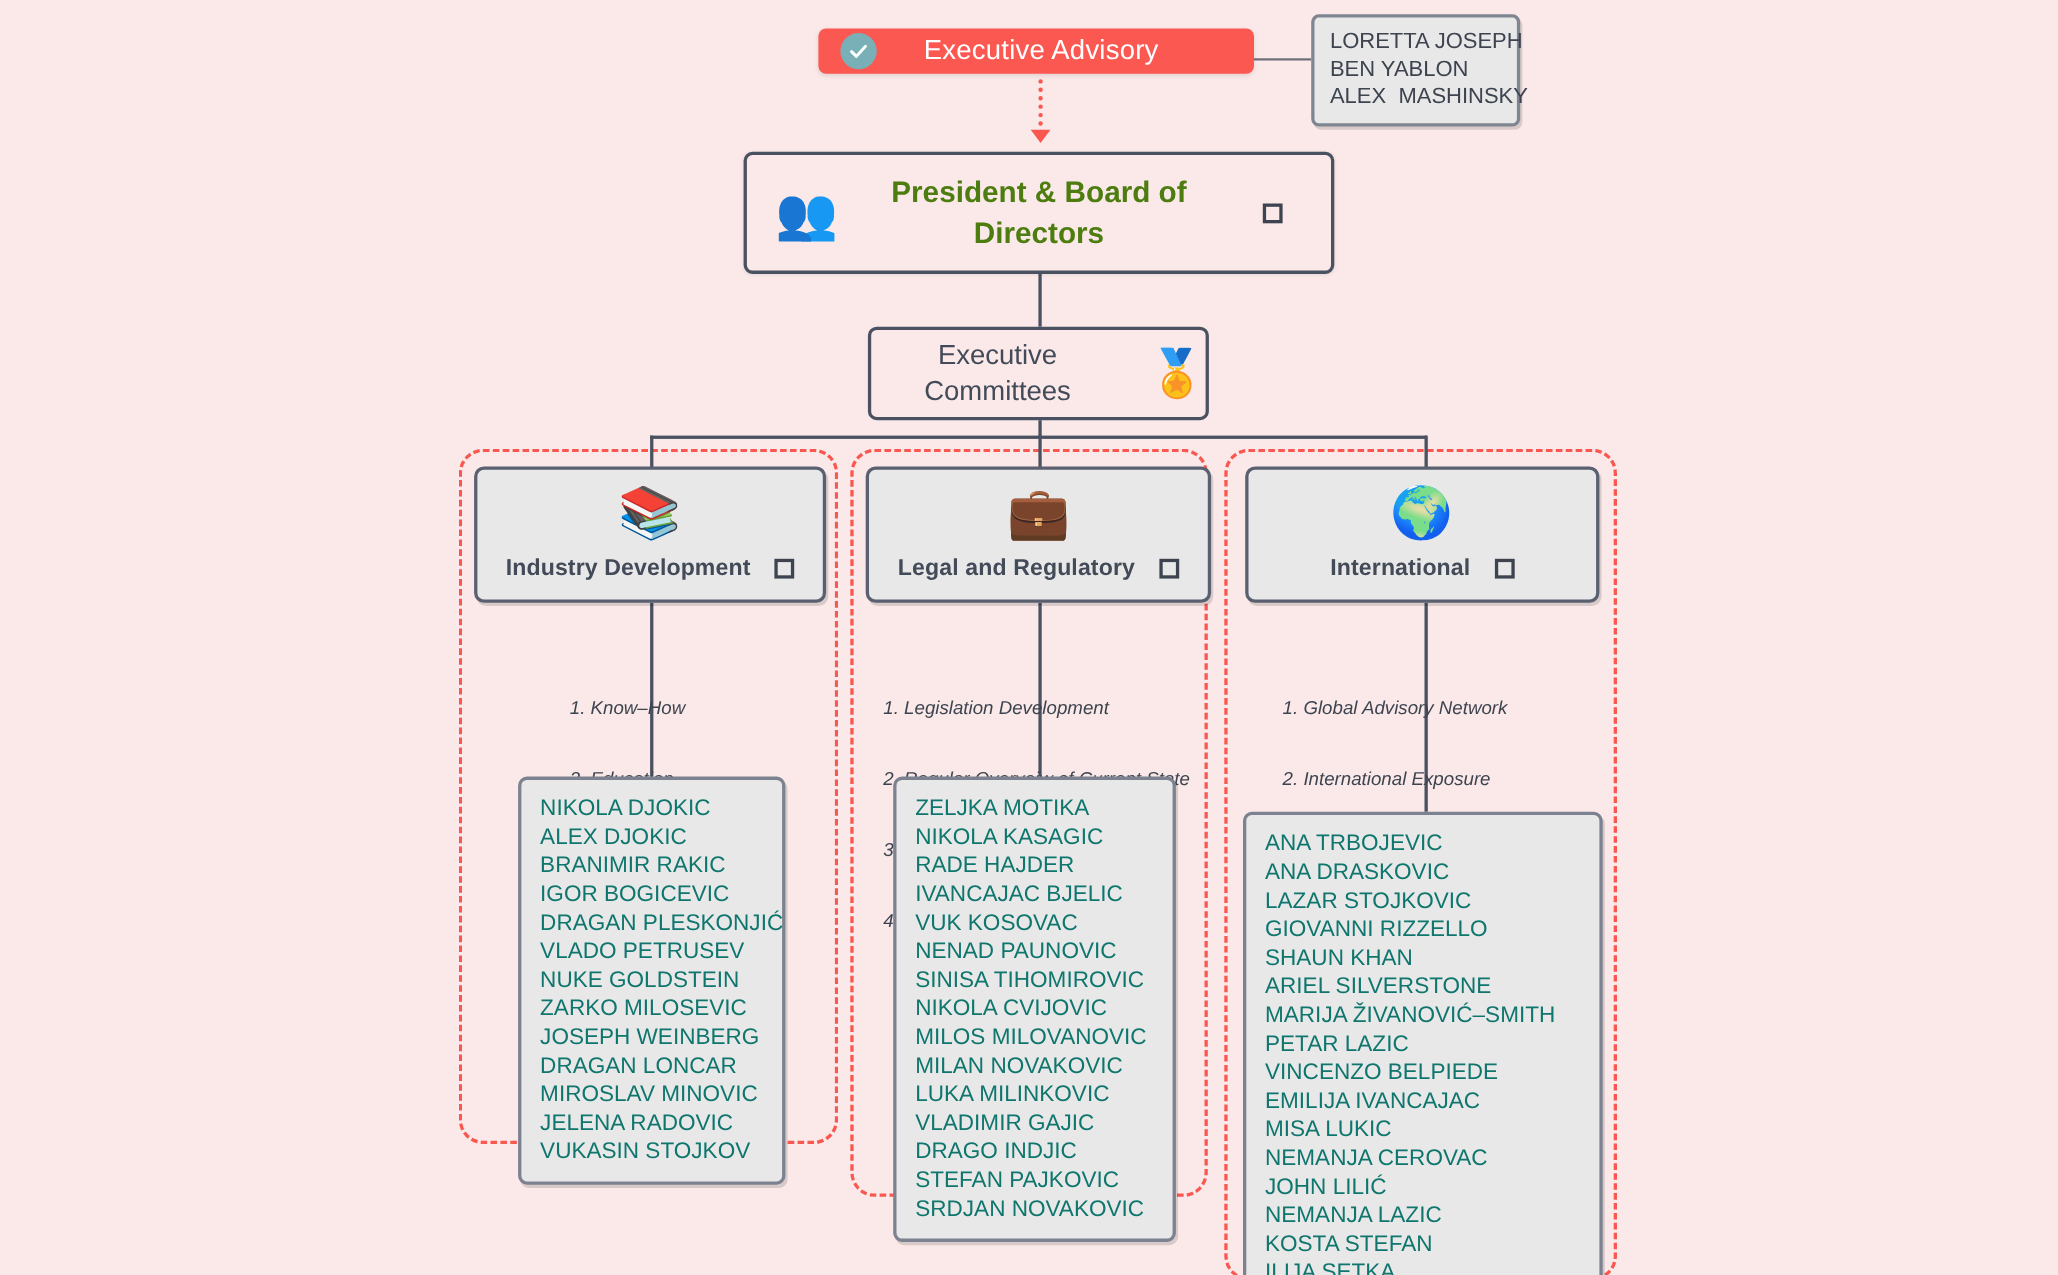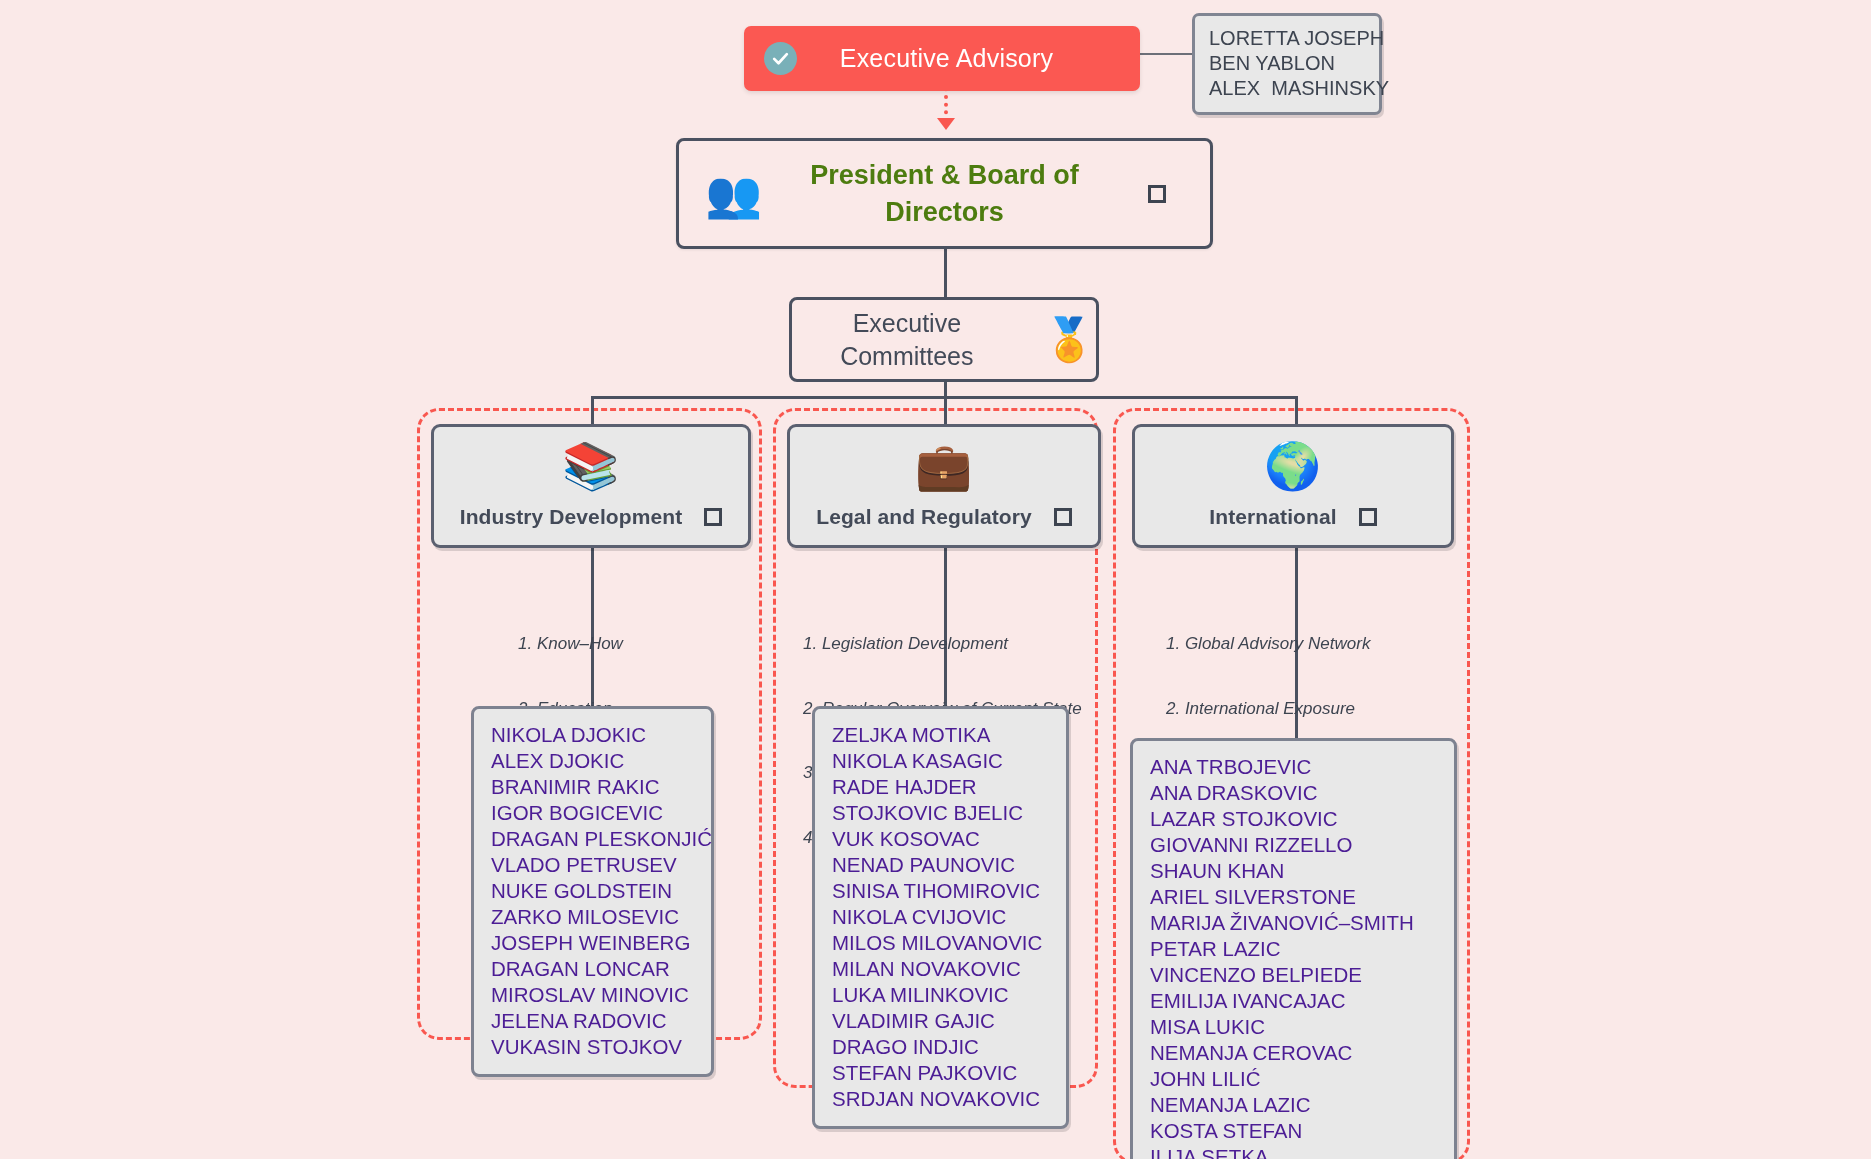--- a/index.html
+++ b/index.html
@@ -150,21 +150,21 @@
   .member-card {
     position: absolute; z-index: 3;
     background: #e8e8e8;
     border: 3px solid #7d8290;
     border-radius: 8px;
     box-shadow: 2px 3px 0 rgba(0,0,0,.13);
     padding: 13px 17px 14px 17px;
   }
   .member-card .nm {
     font-size: 20.5px;
-    color: #4c1d95;
+    color: #0f766e;
     line-height: 26px;
     white-space: pre;
   }
 </style>
 </head>
 <body>
 
 <div id="canvas">
 
   <div class="group-frame" style="left:417px; top:408px; width:345px; height:632px;"></div>
@@ -182,21 +182,21 @@
   <div class="line hline" style="left:591px; top:396px; width:706px;"></div>
 
   <div class="line vline" style="left:591px; top:396px; height:29px;"></div>
   <div class="line vline" style="left:944px; top:396px; height:29px;"></div>
   <div class="line vline" style="left:1295px; top:396px; height:29px;"></div>
 
   <div class="line vline" style="left:591px; top:548px; height:158px;"></div>
   <div class="line vline" style="left:944px; top:548px; height:158px;"></div>
   <div class="line vline" style="left:1295px; top:548px; height:190px;"></div>
 
-  <div class="node" id="exec-advisory" style="left:744px; top:26px; width:396px; height:65px;">
+  <div class="node" id="exec-advisory" style="left:744px; top:26px; width:396px; height:41px;">
     <span class="check-badge">
       <svg viewBox="0 0 24 24" aria-hidden="true">
         <path d="M4 12.5 L9.5 18 L20 6.5" fill="none" stroke="#ffffff" stroke-width="3.4" stroke-linecap="round" stroke-linejoin="round"></path>
       </svg>
     </span>
     <span class="title">Executive Advisory</span>
   </div>
 
   <div class="names-card" style="left:1192px; top:13px; width:190px;">
     <div class="nm">LORETTA JOSEPH</div>
@@ -254,21 +254,21 @@
   <div class="resp-list" style="left:803px; top:590px;">
     <div>1. Legislation Development</div>
     <div>2. Regular Overveiw of Current State</div>
     <div>3. Keep in touch with Goverment</div>
     <div>4. Global Regulation Trends News</div>
   </div>
   <div class="member-card" style="left:812px; top:706px; width:257px;">
     <div class="nm">ZELJKA MOTIKA</div>
     <div class="nm">NIKOLA KASAGIC</div>
     <div class="nm">RADE HAJDER</div>
-    <div class="nm">STOJKOVIC BJELIC</div>
+    <div class="nm">IVANCAJAC BJELIC</div>
     <div class="nm">VUK KOSOVAC</div>
     <div class="nm">NENAD PAUNOVIC</div>
     <div class="nm">SINISA TIHOMIROVIC</div>
     <div class="nm">NIKOLA CVIJOVIC</div>
     <div class="nm">MILOS MILOVANOVIC</div>
     <div class="nm">MILAN NOVAKOVIC</div>
     <div class="nm">LUKA MILINKOVIC</div>
     <div class="nm">VLADIMIR GAJIC</div>
     <div class="nm">DRAGO INDJIC</div>
     <div class="nm">STEFAN PAJKOVIC</div>

